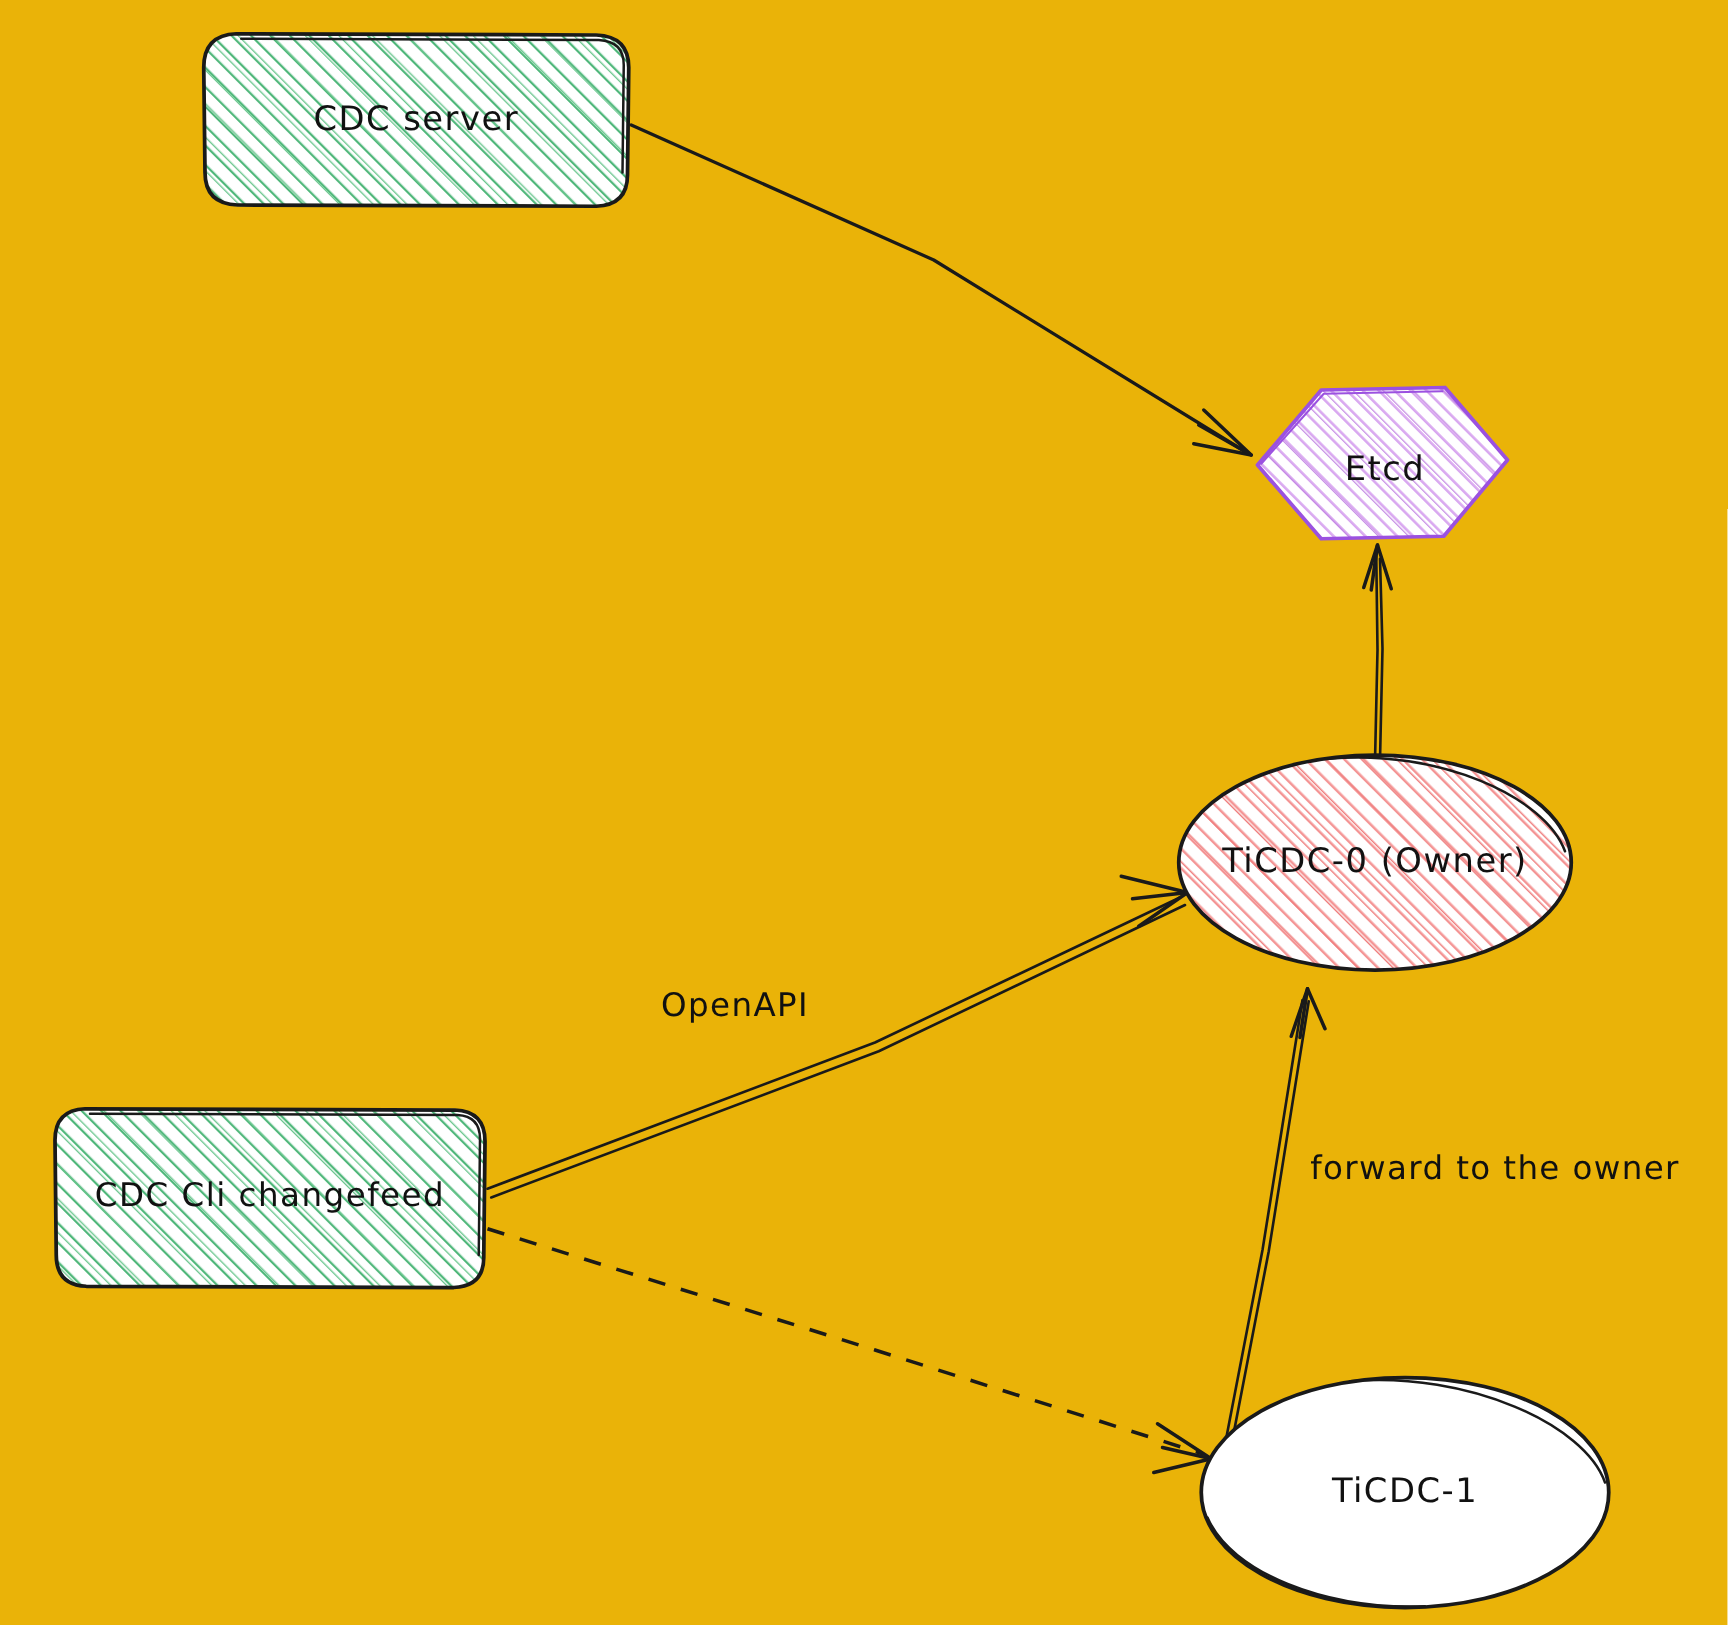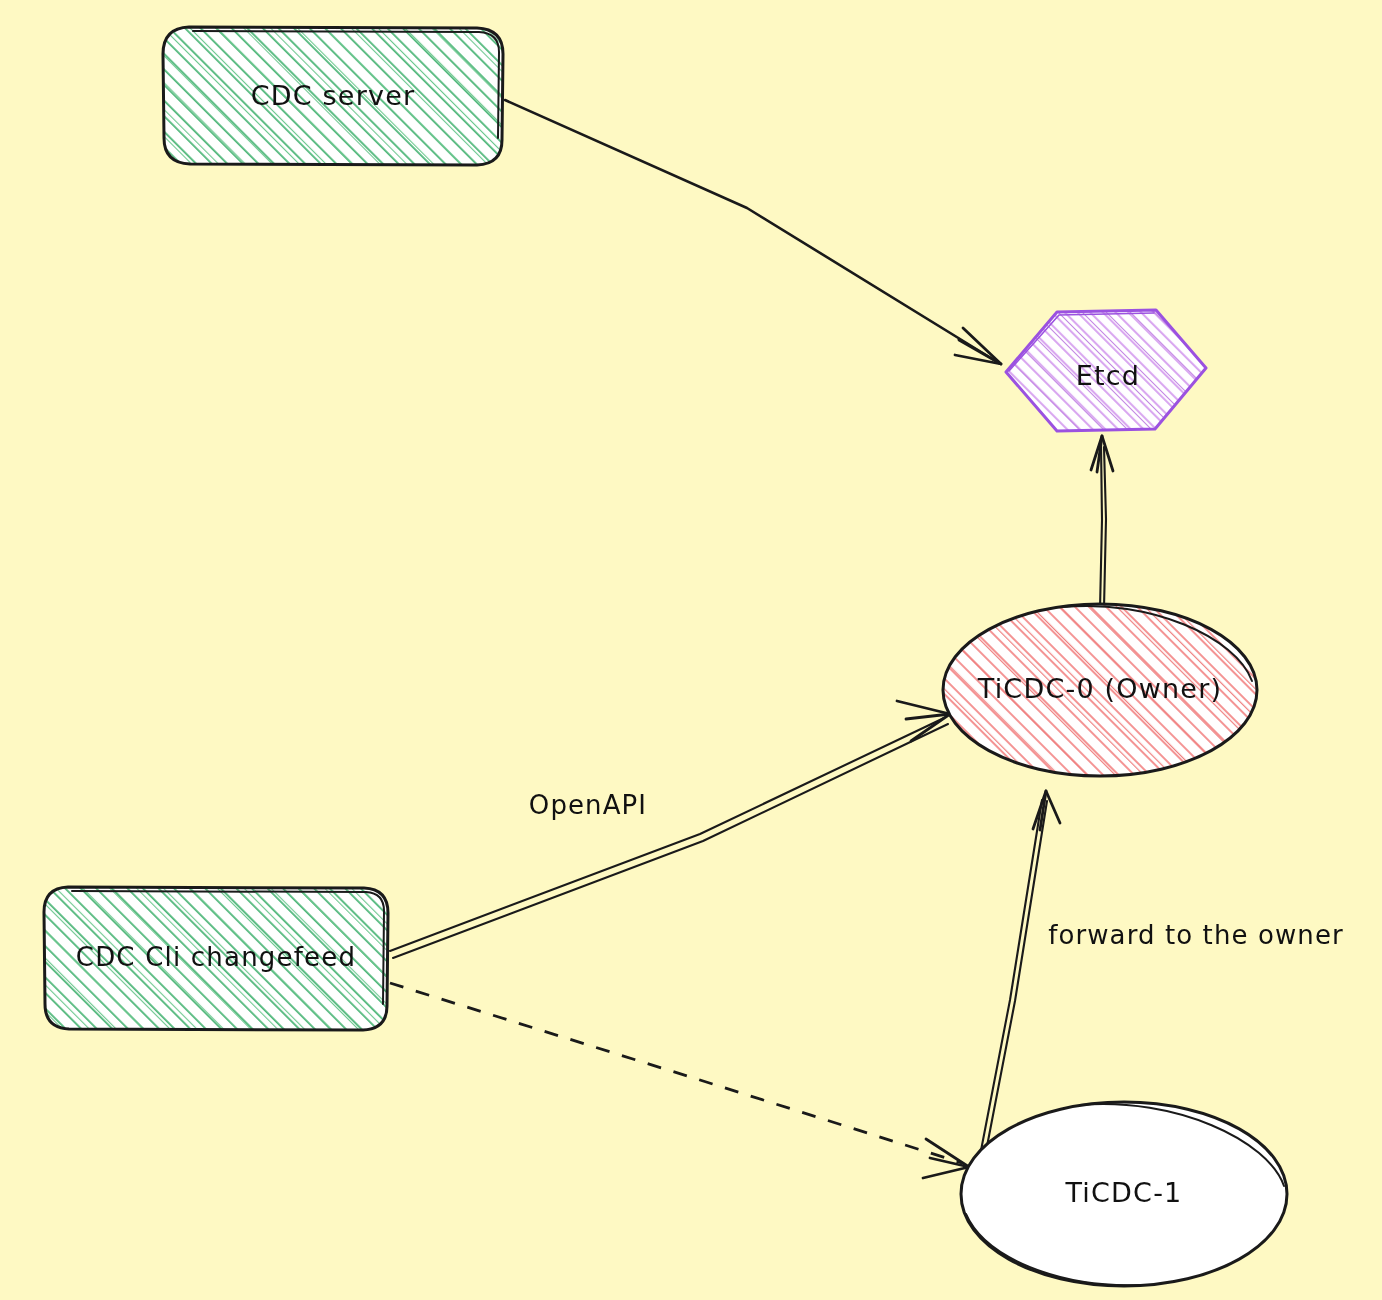--- a/index.html
+++ b/index.html
@@ -8,21 +8,21 @@
     padding: 0;
     background: #ffffff;
   }
   body {
     font-family: "DejaVu Sans", sans-serif;
   }
   #diagram-root {
     position: relative;
     width: 1382px;
     height: 1300px;
-    background: #fef9c3;
+    background: #eab308;
     overflow: hidden;
   }
   svg.canvas {
     position: absolute;
     top: 0;
     left: 0;
     width: 1382px;
     height: 1300px;
   }
   .node-label {

